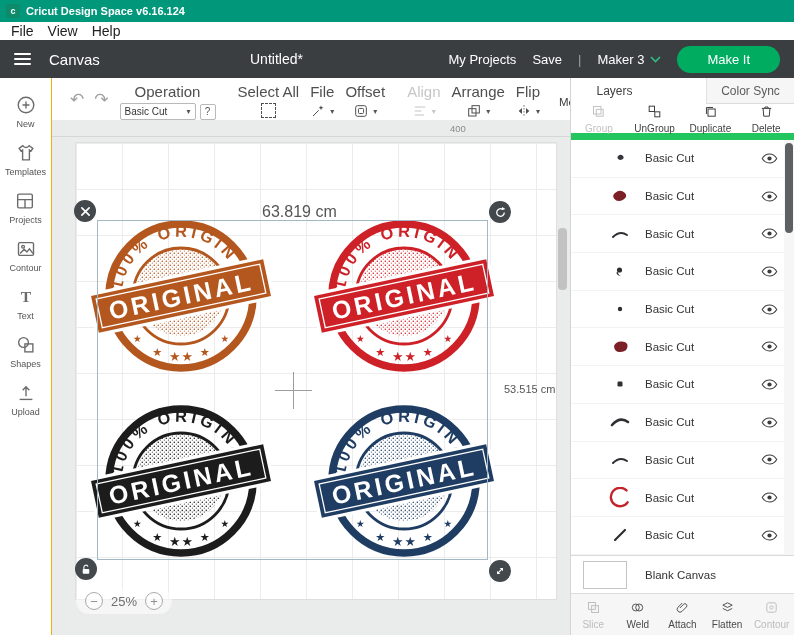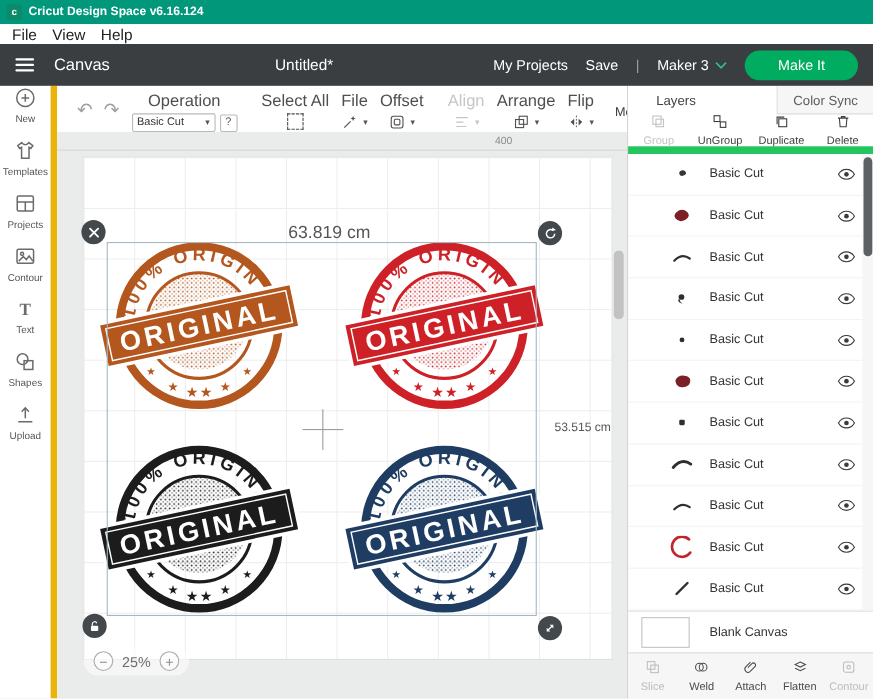--- a/index.html
+++ b/index.html
@@ -22,21 +22,21 @@
   .canvas-label { font-size:15px; }
   .doc-title { position:absolute; left:250px; top:11px; font-size:14px; }
   .header-right { margin-left:auto; display:flex; align-items:center; gap:16px; font-size:13px; }
   .hdivider { color:#9aa0a3; }
   .machine { display:flex; align-items:center; gap:6px; }
   .make-it { background:#00ad60; border:none; color:#fff; font-size:13px; font-family:inherit; border-radius:14px; padding:6px 30px; cursor:pointer; }
 
   .bodyrow { flex:1; display:flex; min-height:0; }
 
   
-  .leftnav { width:52px; background:#fff; border-right:6px solid #eab308; display:flex; flex-direction:column; align-items:center; padding-top:0; gap:13px; flex:none; }
+  .leftnav { width:52px; background:#fff; border-right:1px solid #eab308; display:flex; flex-direction:column; align-items:center; padding-top:16px; gap:13px; flex:none; }
   .nav-item { display:flex; flex-direction:column; align-items:center; gap:3px; cursor:pointer; }
   .nav-label { font-size:9px; color:#555; }
   .nav-icon svg { display:block; }
 
   .center { flex:1; display:flex; flex-direction:column; min-width:0; }
 
   
   .toolbar { height:42px; background:#fff; display:flex; align-items:flex-start; padding:5px 8px 0 18px; gap:11px; flex:none; }
   .tb-undo-redo { display:flex; gap:10px; align-items:center; height:32px; font-size:17px; color:#9f9f9f; }
   .tb-icon-btn { cursor:pointer; }

